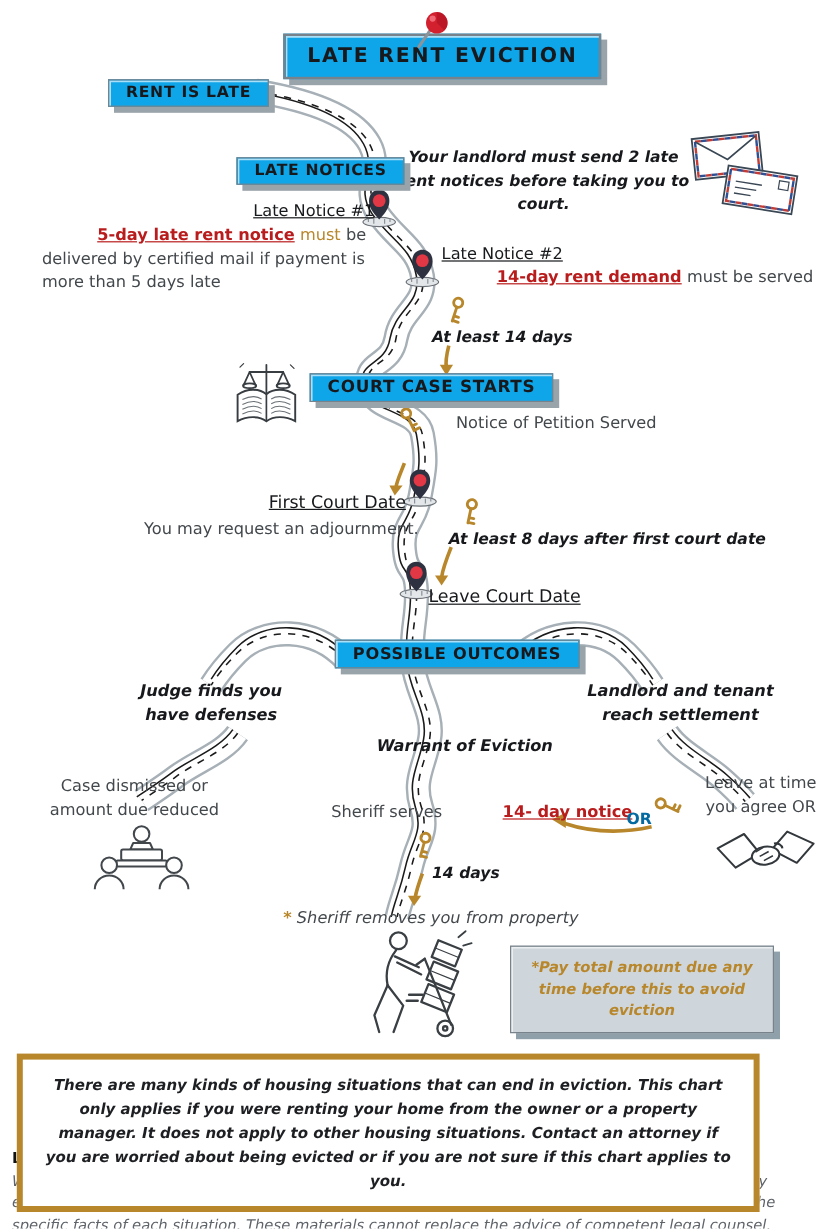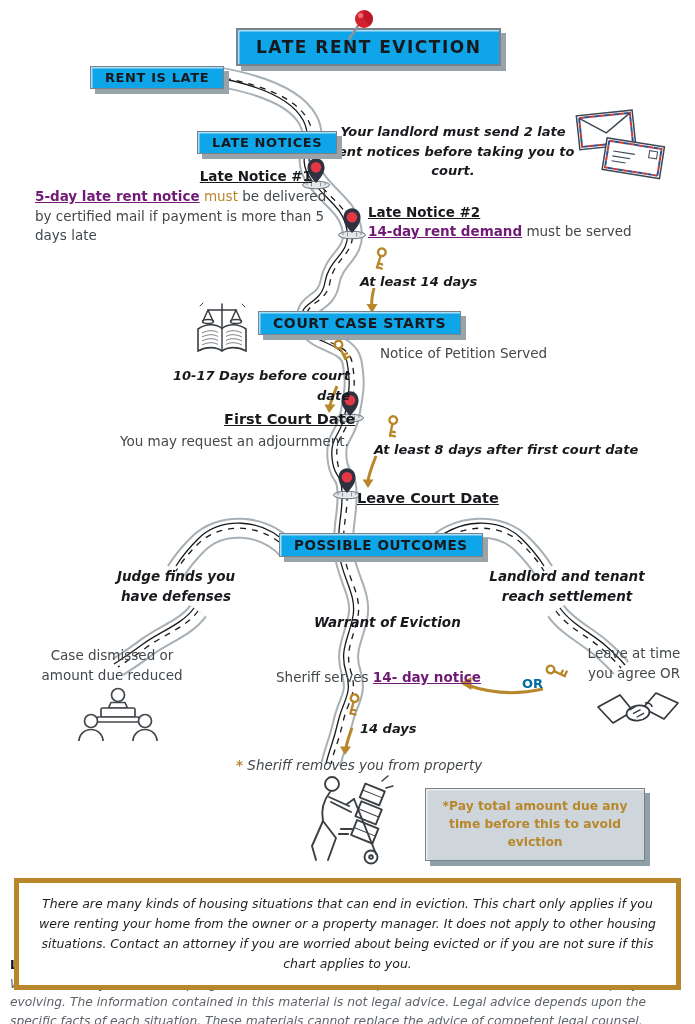--- a/index.html
+++ b/index.html
@@ -8,34 +8,34 @@
   .abs{position:absolute;}
   svg{display:block;}
   
   .box{position:absolute;background:#0ea5e9;border:1.5px solid #77828a;
        box-shadow:5px 5px 0 #99a3aa, inset 1.5px 1.5px 0 rgba(255,255,255,.65);
        color:#17191c;font-weight:bold;white-space:nowrap;padding:3px 14px;
        font-size:13px;letter-spacing:.6px;z-index:3;}
   .title-box{font-size:17px;letter-spacing:1.5px;padding:7px 18px;border-width:2px;}
   .bi{font-style:italic;font-weight:bold;color:#17191c;font-size:13px;line-height:1.5;z-index:2;}
   .reg{color:#43484c;font-size:13.5px;line-height:1.45;z-index:2;}
-  .head{font-weight:bold;color:#17191c;font-size:13.5px;text-decoration:underline;white-space:nowrap;z-index:2;}
+  .head{font-weight:normal;color:#17191c;font-size:13.5px;text-decoration:underline;white-space:nowrap;z-index:2;}
   .head-lg{font-size:14.5px;}
-  .gold-link{color:#701a75;font-weight:bold;text-decoration:underline;}
+  .gold-link{color:#b91c1c;font-weight:bold;text-decoration:underline;margin-left:46px;}
   .gold{color:#b8872b;}
   .center{text-align:center;}
   .right{text-align:right;}
   .nowrap{white-space:nowrap;}
   .pay-box{position:absolute;background:#cfd6db;border:1.5px solid #77828a;
        box-shadow:5px 5px 0 #8fa0ab, inset 1.5px 1.5px 0 rgba(255,255,255,.6);
        padding:9px 12px;width:220px;box-sizing:border-box;text-align:center;
-       font-size:12.3px;font-weight:bold;color:#b8872b;line-height:1.45;z-index:3;}
+       font-size:12.3px;font-style:italic;font-weight:bold;color:#b8872b;line-height:1.45;z-index:3;}
   .gold-frame{position:absolute;border:5px solid #b8872b;background:#fff;
-       width:667px;box-sizing:border-box;padding:11px 16px;text-align:center;
-       font-size:12.5px;font-weight:normal;font-style:italic;color:#1d1f22;line-height:1.6;z-index:3;}
+       width:619px;box-sizing:border-box;padding:11px 16px;text-align:center;
+       font-size:12.5px;font-weight:bold;font-style:italic;color:#1d1f22;line-height:1.6;z-index:3;}
   .footer-head{font-weight:bold;color:#101214;font-size:12.5px;z-index:2;}
   .footer-body{font-style:italic;color:#5f646a;font-size:12.3px;line-height:1.5;z-index:2;}
 </style>
 </head>
 <body>
 
 <div id="page">
 
   <svg class="abs" style="left:0;top:0;z-index:1;" width="695" height="880" viewBox="0 0 695 880">
     <defs>
@@ -170,21 +170,20 @@
     <path d="M8 31 C16 25.5 26 25.5 32 30.5 C38 25.5 48 25.5 56 31 L56 53 C48 48.5 38 48.5 32 53 C26 48.5 16 48.5 8 53 Z" fill="#ffffff" stroke="#383d42" stroke-width="1.6"></path>
     <path d="M32 30.5 V53" stroke="#383d42" stroke-width="1.4"></path>
     <g stroke="#6b7176" stroke-width=".9" fill="none">
       <path d="M12 35 C18 32 24 32 28 34.5 M12 39 C18 36 24 36 28 38.5 M12 43 C18 40 24 40 28 42.5 M12 47 C18 44 24 44 28 46.5"></path>
       <path d="M36 34.5 C40 32 46 32 52 35 M36 38.5 C40 36 46 36 52 39 M36 42.5 C40 40 46 40 52 43 M36 46.5 C40 44 46 44 52 47"></path>
     </g>
   </svg>
 
   <div class="abs reg nowrap" style="left:380px;top:344px;">Notice of Petition Served</div>
 
-  <div class="abs bi right" style="left:160px;top:366px;width:190px;">10-17 Days before court date</div>
 
   <div class="abs head head-lg" style="left:224px;top:411px;">First Court Date</div>
   <div class="abs reg nowrap" style="left:120px;top:432px;">You may request an adjournment.</div>
 
   <div class="abs bi nowrap" style="left:374px;top:440px;">At least 8 days after first court date</div>
 
   <div class="abs head head-lg" style="left:357px;top:490px;">Leave Court Date</div>
 
   <div class="abs bi center" style="left:110px;top:566px;width:132px;font-size:13.5px;">Judge finds you have defenses</div>
   <div class="abs bi center" style="left:486px;top:566px;width:162px;font-size:13.5px;">Landlord and tenant reach settlement</div>

